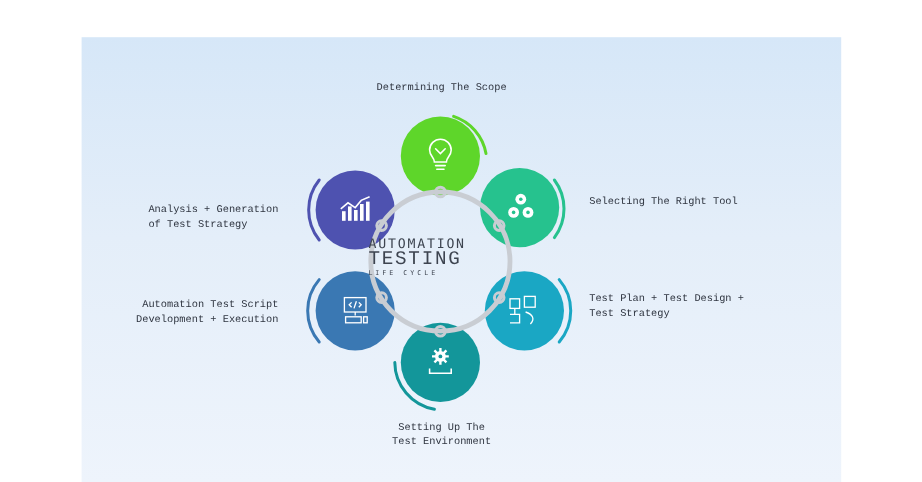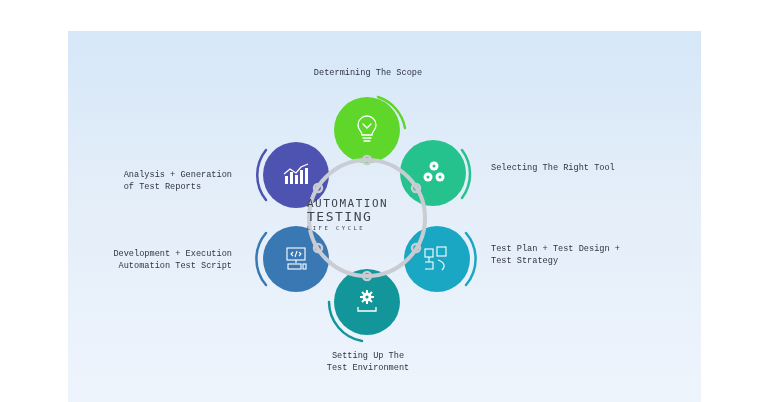--- a/index.html
+++ b/index.html
@@ -15,21 +15,21 @@
     .label {
       position: absolute; font-size: 8.6px; line-height: 12px; color: #2f3540;
       font-family: Liberation Mono, monospace; white-space: nowrap;
     }
     .label span { display: block; }
     .center-title {
       position: absolute; left: 307px; top: 197px; width: 116px; 
       font-family: "DejaVu Sans Mono", monospace; color: #3d4450; letter-spacing: 1.5px;
     }
     .center-title .t1 { font-size: 11px; line-height: 13px; display: block; }
-    .center-title .t2 { font-size: 13px; line-height: 13px; display: block; }
+    .center-title .t2 { font-size: 16px; line-height: 13px; display: block; font-family: Liberation Mono, monospace; }
     .center-title .t3 { font-size: 5.5px; line-height: 8px; letter-spacing: 2.5px; display: block; margin-top: 1px; }
   </style>
 </head>
 <body>
 
 <div class="panel"></div>
 
 <svg class="diagram" width="768" height="402" viewBox="0 0 768 402">
 
   <g>
@@ -141,20 +141,20 @@
   <span>Test Plan + Test Design +</span>
   <span>Test Strategy</span>
 </div>
 
 <div class="label" style="left:309px; top:350px; width:118px; text-align:center;">
   <span>Setting Up The</span>
   <span>Test Environment</span>
 </div>
 
 <div class="label" style="right:536px; top:248px; text-align:right;">
+  <span>Automation Test Script</span>
   <span>Development + Execution</span>
-  <span>Automation Test Script</span>
 </div>
 
 <div class="label" style="right:536px; top:169px; text-align:left;">
   <span>Analysis + Generation</span>
-  <span>of Test Reports</span>
+  <span>of Test Strategy</span>
 </div>
 
 </body></html>

